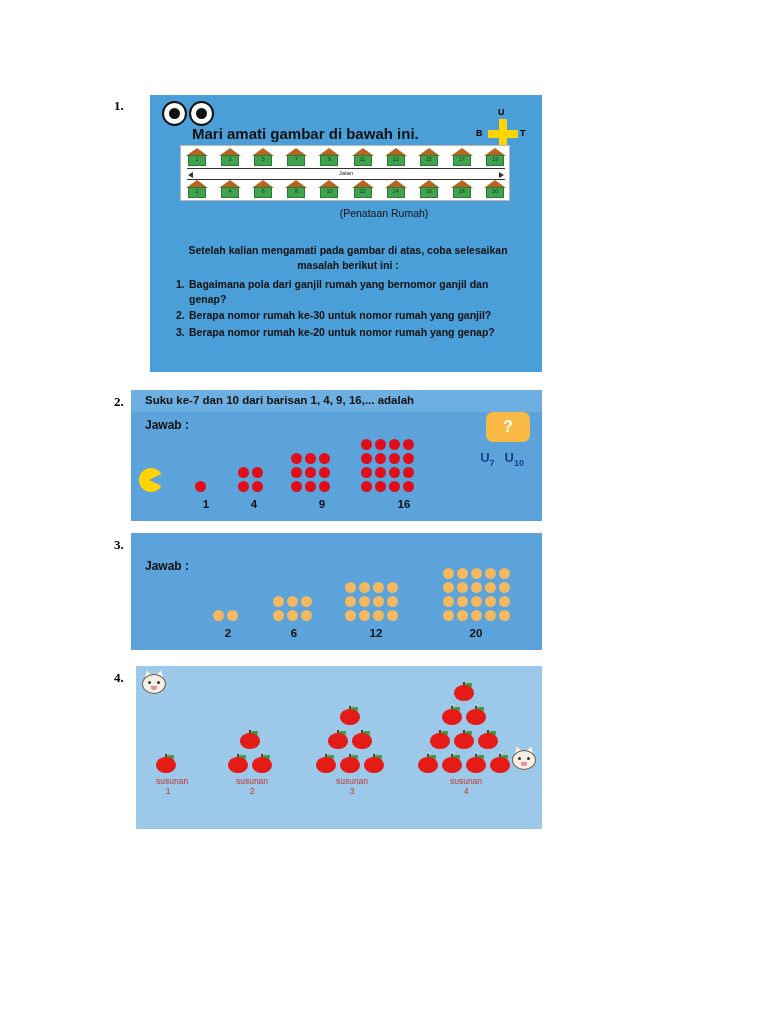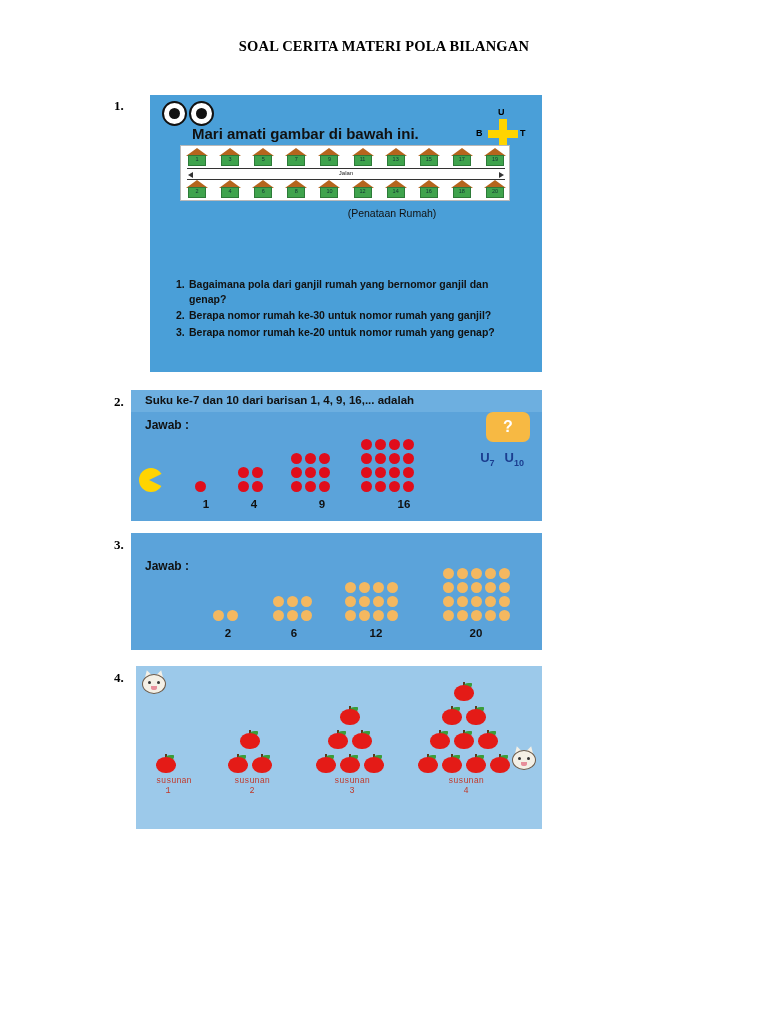--- a/index.html
+++ b/index.html
@@ -202,21 +202,21 @@
     top: 2.5px;
     width: 0; height: 0;
     border-top: 3px solid transparent;
     border-bottom: 3px solid transparent;
   }
   .street .arrow-l { left: 1px; border-right: 5px solid #333; }
   .street .arrow-r { right: 1px; border-left: 5px solid #333; }
 
   .caption-penataan {
     position: absolute;
-    left: 8px; top: 112px;
+    left: 0; top: 112px;
     width: 468px;
     text-align: center;
     font-family: "Liberation Sans", sans-serif;
     font-size: 10.5px;
     color: #111;
   }
   .q1-instruction {
     position: absolute;
     left: 24px;
     top: 148px;
@@ -389,21 +389,21 @@
     border-radius: 60% 10% 60% 10%;
   }
   .apple .stem {
     position: absolute;
     left: 9px; top: 0px;
     width: 2px; height: 5px;
     background: #5b3a1a;
   }
   .susunan-label {
     position: absolute;
-    font-family: Liberation Mono, monospace;
+    font-family: Liberation Sans, sans-serif;
     font-size: 8.5px;
     color: #c0392b;
     text-align: center;
     line-height: 10px;
   }
   .q4-text {
     position: absolute;
     left: 12px;
     top: 118px;
     width: 388px;
@@ -451,21 +451,20 @@
     width: 6px; height: 4px;
     background: #e78f9b;
     border-radius: 0 0 50% 50%;
   }
 </style>
 </head>
 <body>
 
 <div class="page">
 
-  <div class="doc-title">SOAL CERITA MATERI POLA BILANGAN</div>
 
   <div class="item-num" style="left:114px; top:98px;">1.</div>
 
   <div class="panel" id="q1-panel">
 
     <div class="eyes">
       <div class="eye" style="left:0; top:0;">
           <div class="pupil"></div>
         </div>
       <div class="eye" style="left:27px; top:0;">
@@ -591,20 +590,21 @@
           <div class="house">
             <div class="roof"></div>
             <div class="body"></div>
             <div class="num">20</div>
           </div>
         </div>
     </div>
 
     <div class="caption-penataan">(Penataan Rumah)</div>
 
+    <div class="q1-instruction">Setelah kalian mengamati pada gambar di atas, coba selesaikan masalah berikut ini :</div>
 
     <div class="q1-list" id="q1-list">
         <div class="li">
           <div class="n">1.</div>
           <div class="t">Bagaimana pola dari ganjil rumah yang bernomor ganjil dan genap?</div>
         </div>
         <div class="li">
           <div class="n">2.</div>
           <div class="t">Berapa nomor rumah ke-30 untuk nomor rumah yang ganjil?</div>
         </div>

